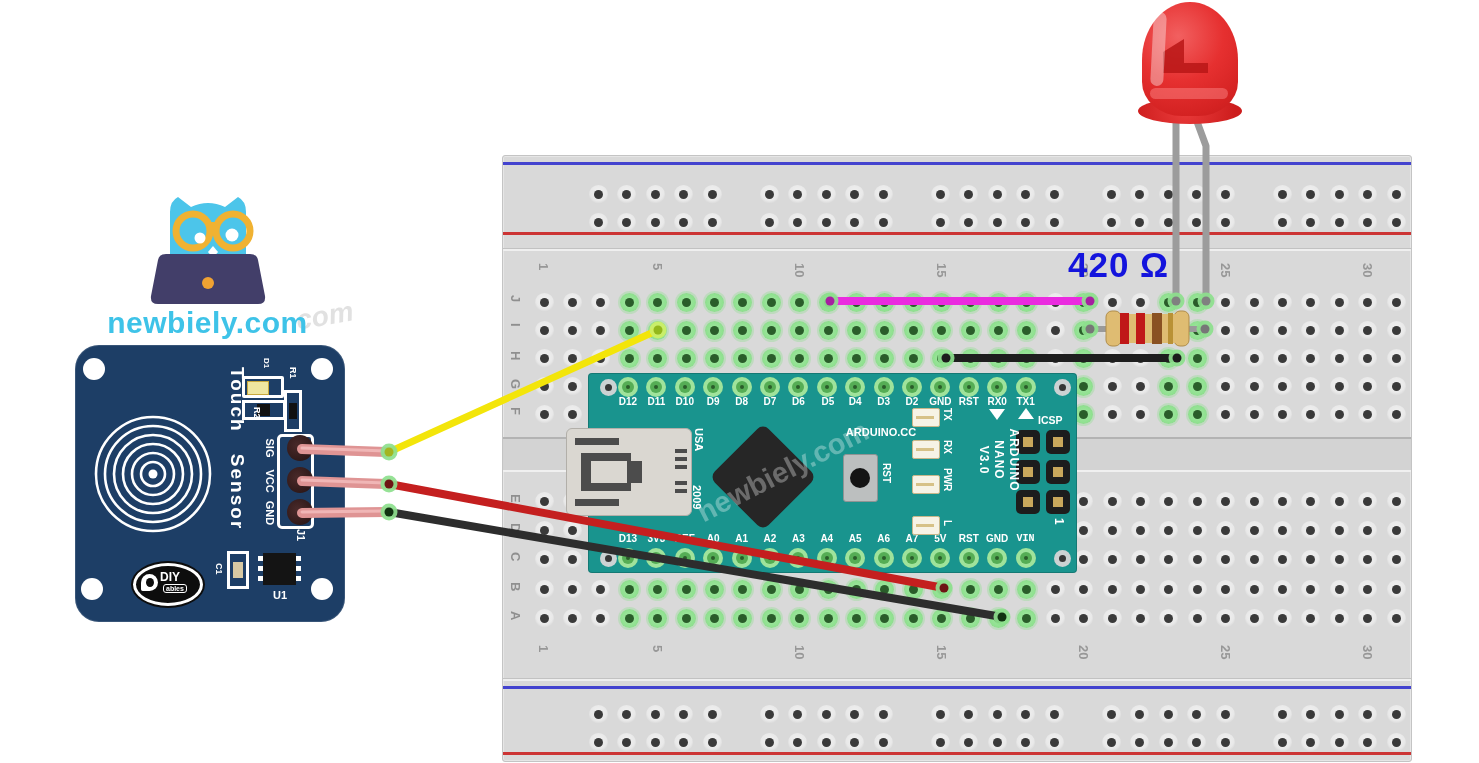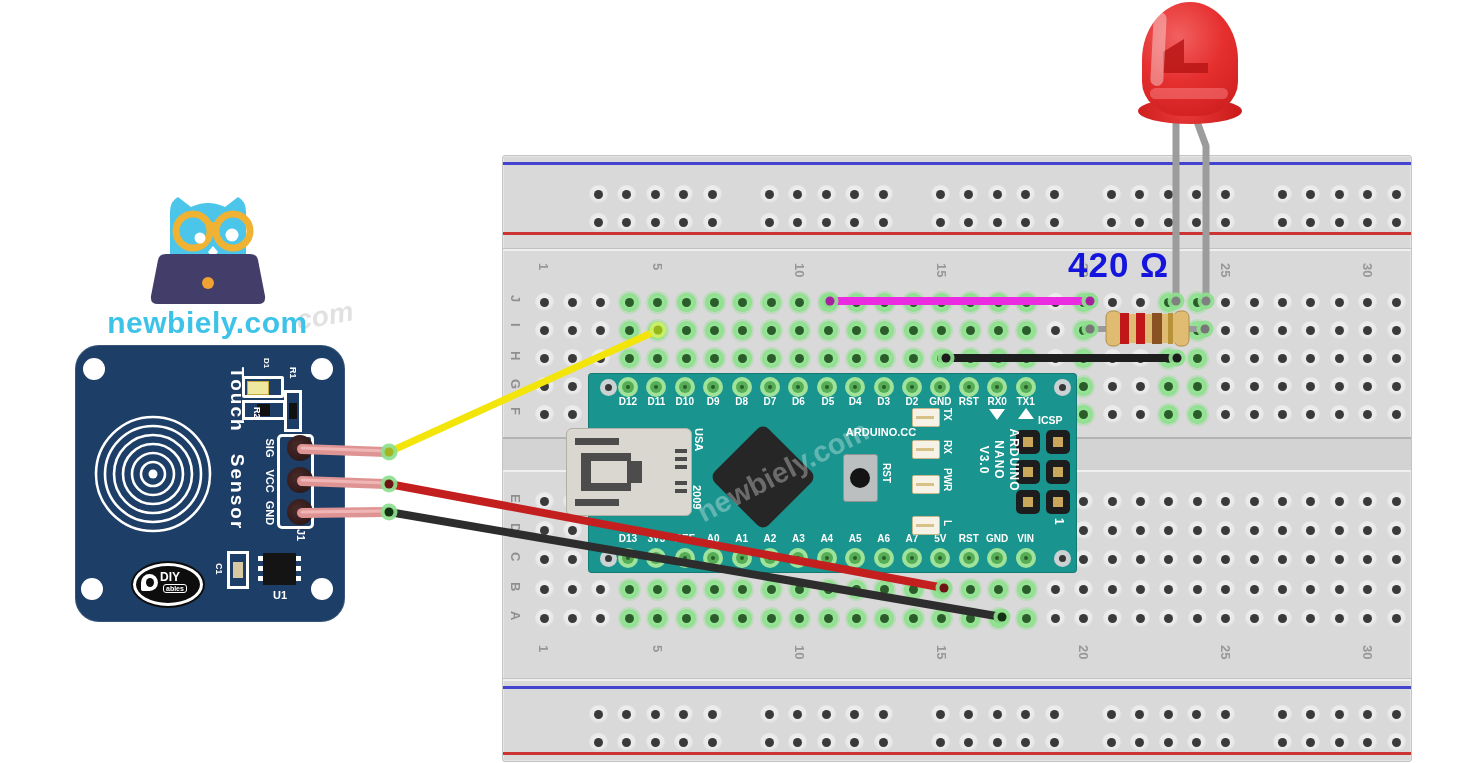--- a/index.html
+++ b/index.html
@@ -621,21 +621,21 @@
       <div class="pinlbl" style="left: 280.6px; top: 160px;">A6</div>
       <div class="pad" style="left: 314px; top: 175px;"></div>
       <div class="pinlbl" style="left: 309px; top: 160px;">A7</div>
       <div class="pad" style="left: 342.4px; top: 175px;"></div>
       <div class="pinlbl" style="left: 337.4px; top: 160px;">5V</div>
       <div class="pad" style="left: 370.8px; top: 175px;"></div>
       <div class="pinlbl" style="left: 365.8px; top: 160px;">RST</div>
       <div class="pad" style="left: 399.2px; top: 175px;"></div>
       <div class="pinlbl" style="left: 394.2px; top: 160px;">GND</div>
       <div class="pad" style="left: 427.6px; top: 175px;"></div>
-      <div class="pinlbl" style="left: 422.6px; top: 160px;">VIN</div>
+      <div class="pinlbl" style="left: 422.6px; top: 160px; font-family: Liberation Mono, monospace;">VIN</div>
       <div class="smled" style="top: 35px;"></div>
       <div class="ledlbl rot" style="top: 35px;">TX</div>
       <div class="smled" style="top: 67px;"></div>
       <div class="ledlbl rot" style="top: 67px;">RX</div>
       <div class="smled" style="top: 102px;"></div>
       <div class="ledlbl rot" style="top: 95px;">PWR</div>
       <div class="smled" style="top: 143px;"></div>
       <div class="ledlbl rot" style="top: 147px;">L</div>
     </div>
 

